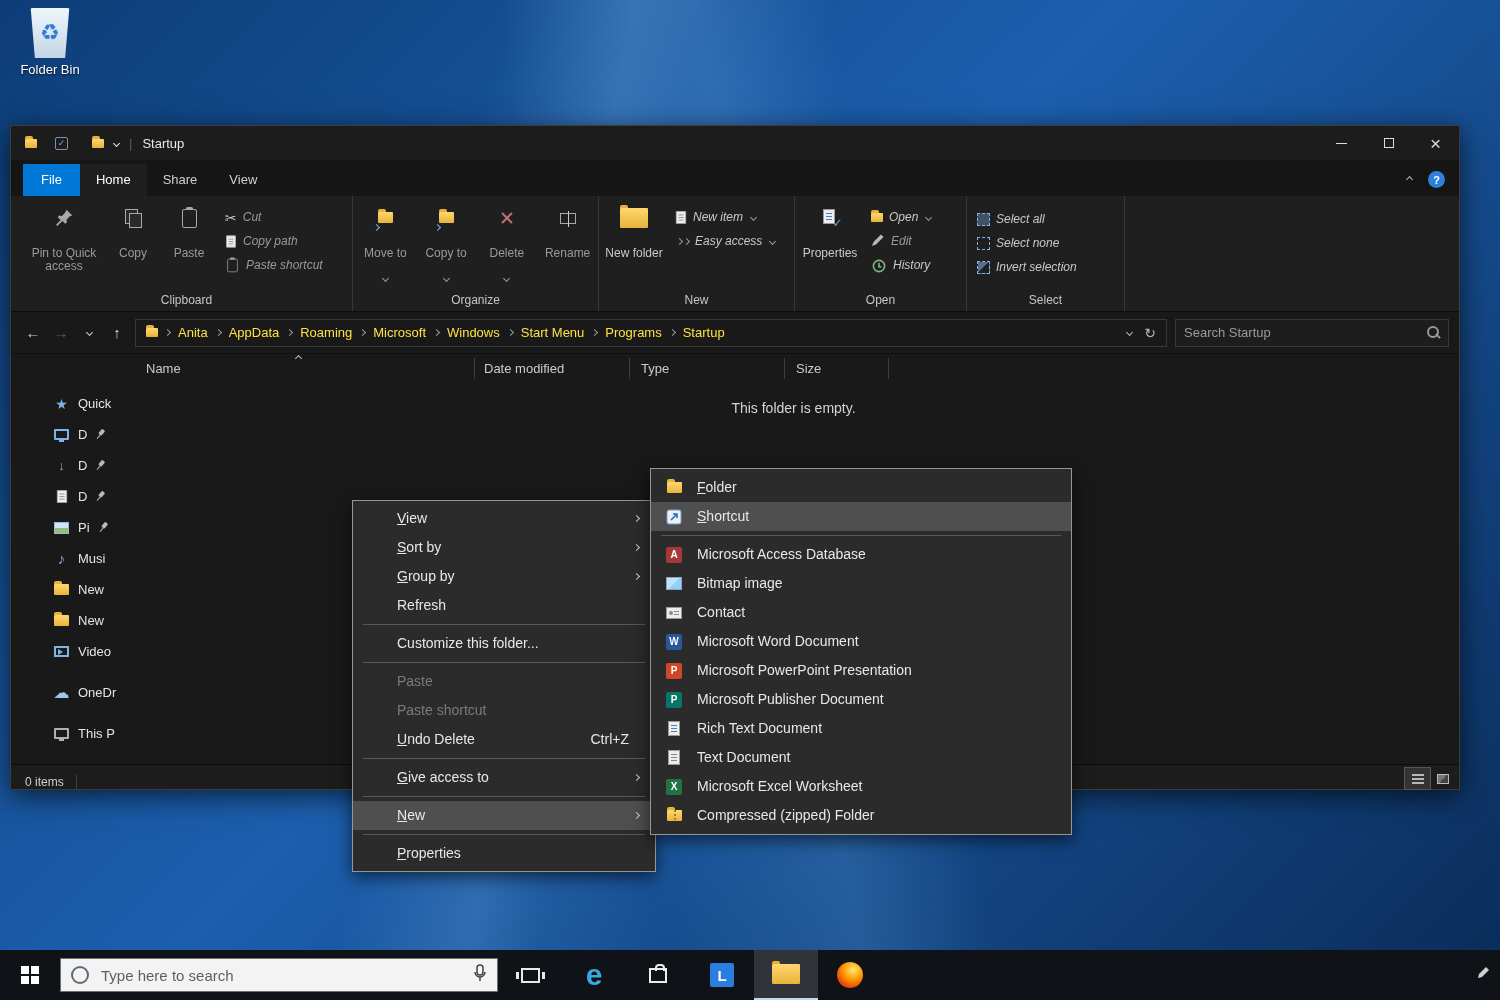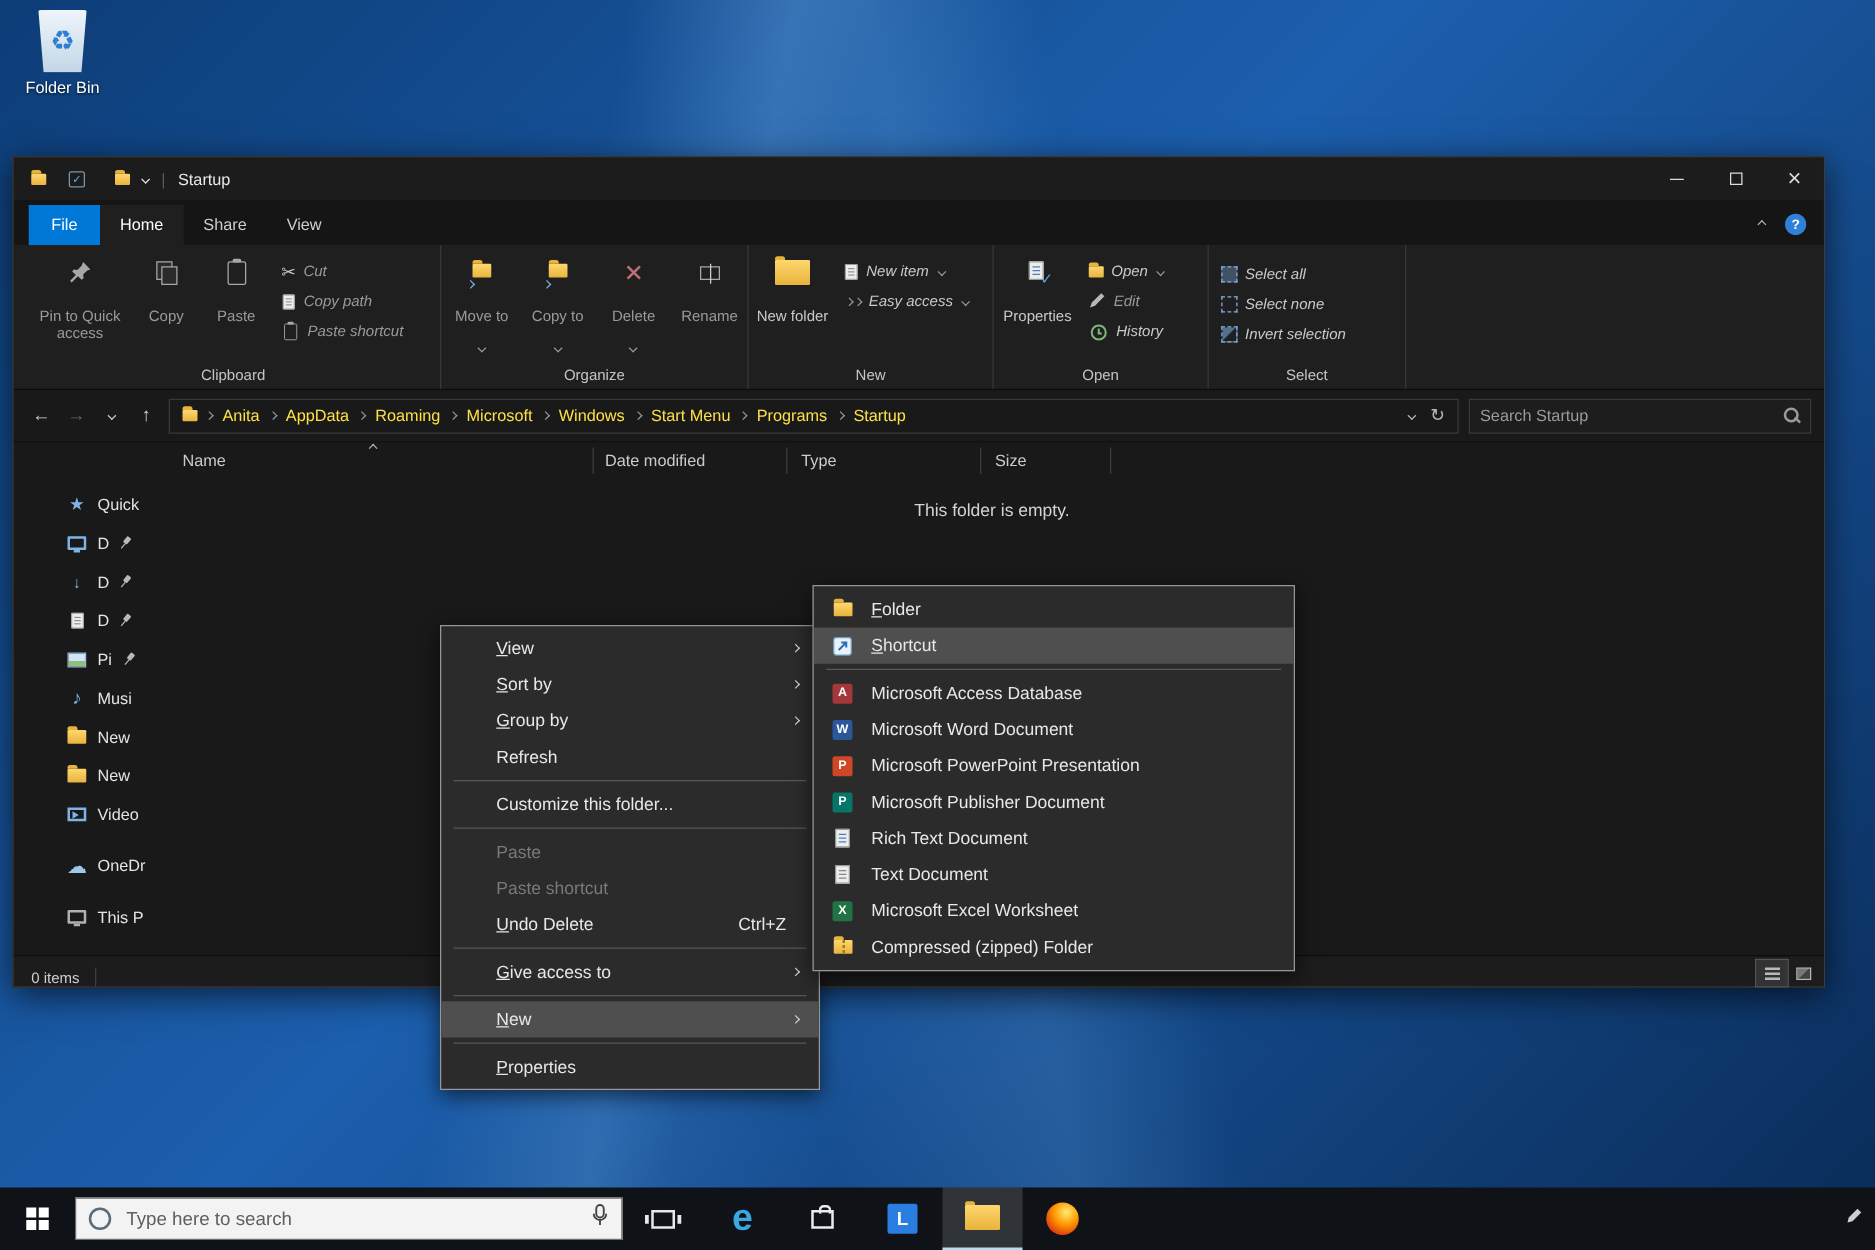--- a/index.html
+++ b/index.html
@@ -190,21 +190,21 @@
   .cm-item{position:relative;height:29px;line-height:29px;padding-left:44px;}
   .cm-item.hl{background:var(--menu-highlight);}
   .cm-label{display:inline-block;}
   .accel::first-letter{text-decoration:underline;}
   .cm-item.dis .cm-label{color:#7a7a7a;}
   .cm-arrow{position:absolute;right:16px;top:12px;color:#cfcfcf;}
   .cm-short{position:absolute;right:26px;top:0;}
   .cm-sep{height:1px;background:#575757;margin:4px 10px;}
 
   
-  .submenu{position:absolute;left:650px;top:468px;width:386px;background:var(--menu-bg);
+  .submenu{position:absolute;left:650px;top:468px;width:422px;background:var(--menu-bg);
      border:1px solid #969696;box-shadow:0 5px 16px rgba(0,0,0,.6);padding:4px 0;z-index:60;font-size:14px;color:#e8e8e8;}
   .sm-item{position:relative;height:29px;line-height:29px;padding-left:46px;}
   .sm-item.hl{background:var(--menu-highlight);}
   .sm-ic{position:absolute;left:14px;top:6px;display:flex;align-items:center;justify-content:center;width:18px;height:17px;}
   .tile{display:inline-flex;width:16px;height:16px;border-radius:2px;color:#fff;font-size:10px;font-weight:bold;
      align-items:center;justify-content:center;}
   .t-access{background:var(--access-red);} .t-access::before{content:"A";}
   .t-word{background:var(--word-blue);} .t-word::before{content:"W";}
   .t-ppt{background:var(--powerpoint-red);} .t-ppt::before{content:"P";}
   .t-pub{background:var(--publisher-teal);} .t-pub::before{content:"P";}
@@ -641,20 +641,32 @@
   </div>
   <div class="cm-sep"></div>
   <div class="sm-item">
     <span class="sm-ic">
         <span class="tile t-access"></span>
       </span>
     <span class="cm-label">Microsoft Access Database</span>
   </div>
   <div class="sm-item">
     <span class="sm-ic">
+        <span class="ic-bitmap"></span>
+      </span>
+    <span class="cm-label">Bitmap image</span>
+  </div>
+  <div class="sm-item">
+    <span class="sm-ic">
+        <span class="ic-contact"></span>
+      </span>
+    <span class="cm-label">Contact</span>
+  </div>
+  <div class="sm-item">
+    <span class="sm-ic">
         <span class="tile t-word"></span>
       </span>
     <span class="cm-label">Microsoft Word Document</span>
   </div>
   <div class="sm-item">
     <span class="sm-ic">
         <span class="tile t-ppt"></span>
       </span>
     <span class="cm-label">Microsoft PowerPoint Presentation</span>
   </div>

